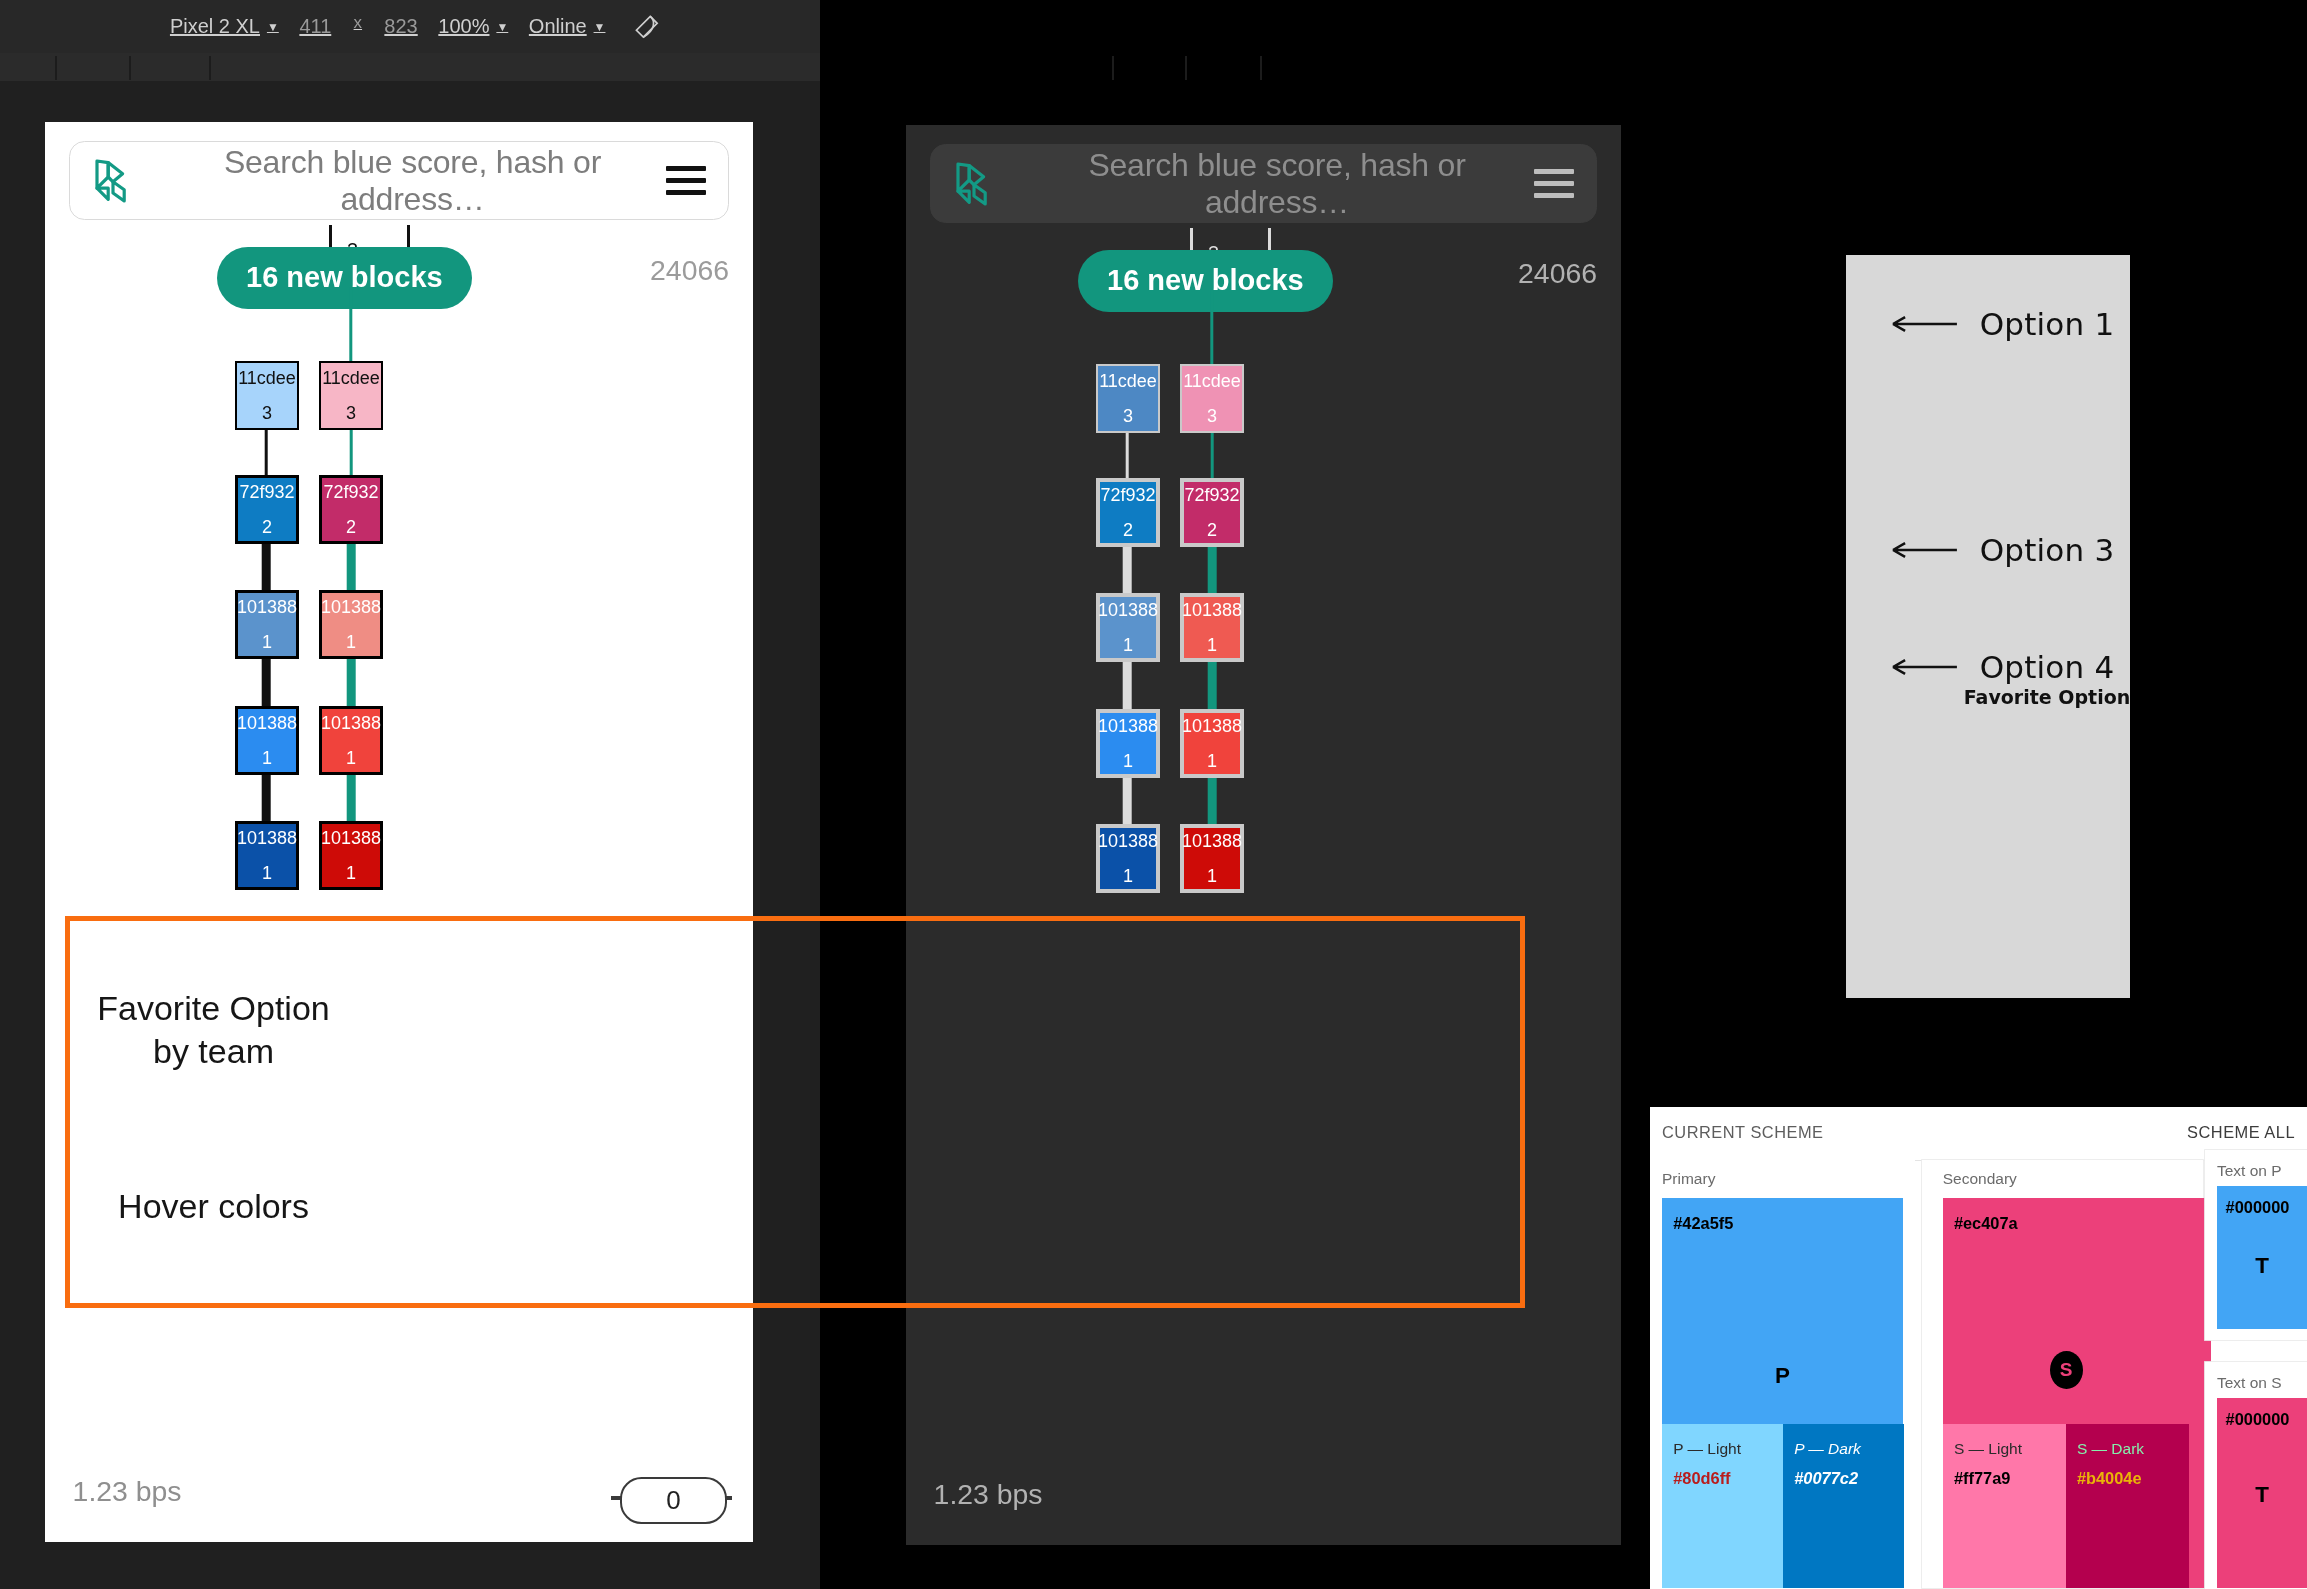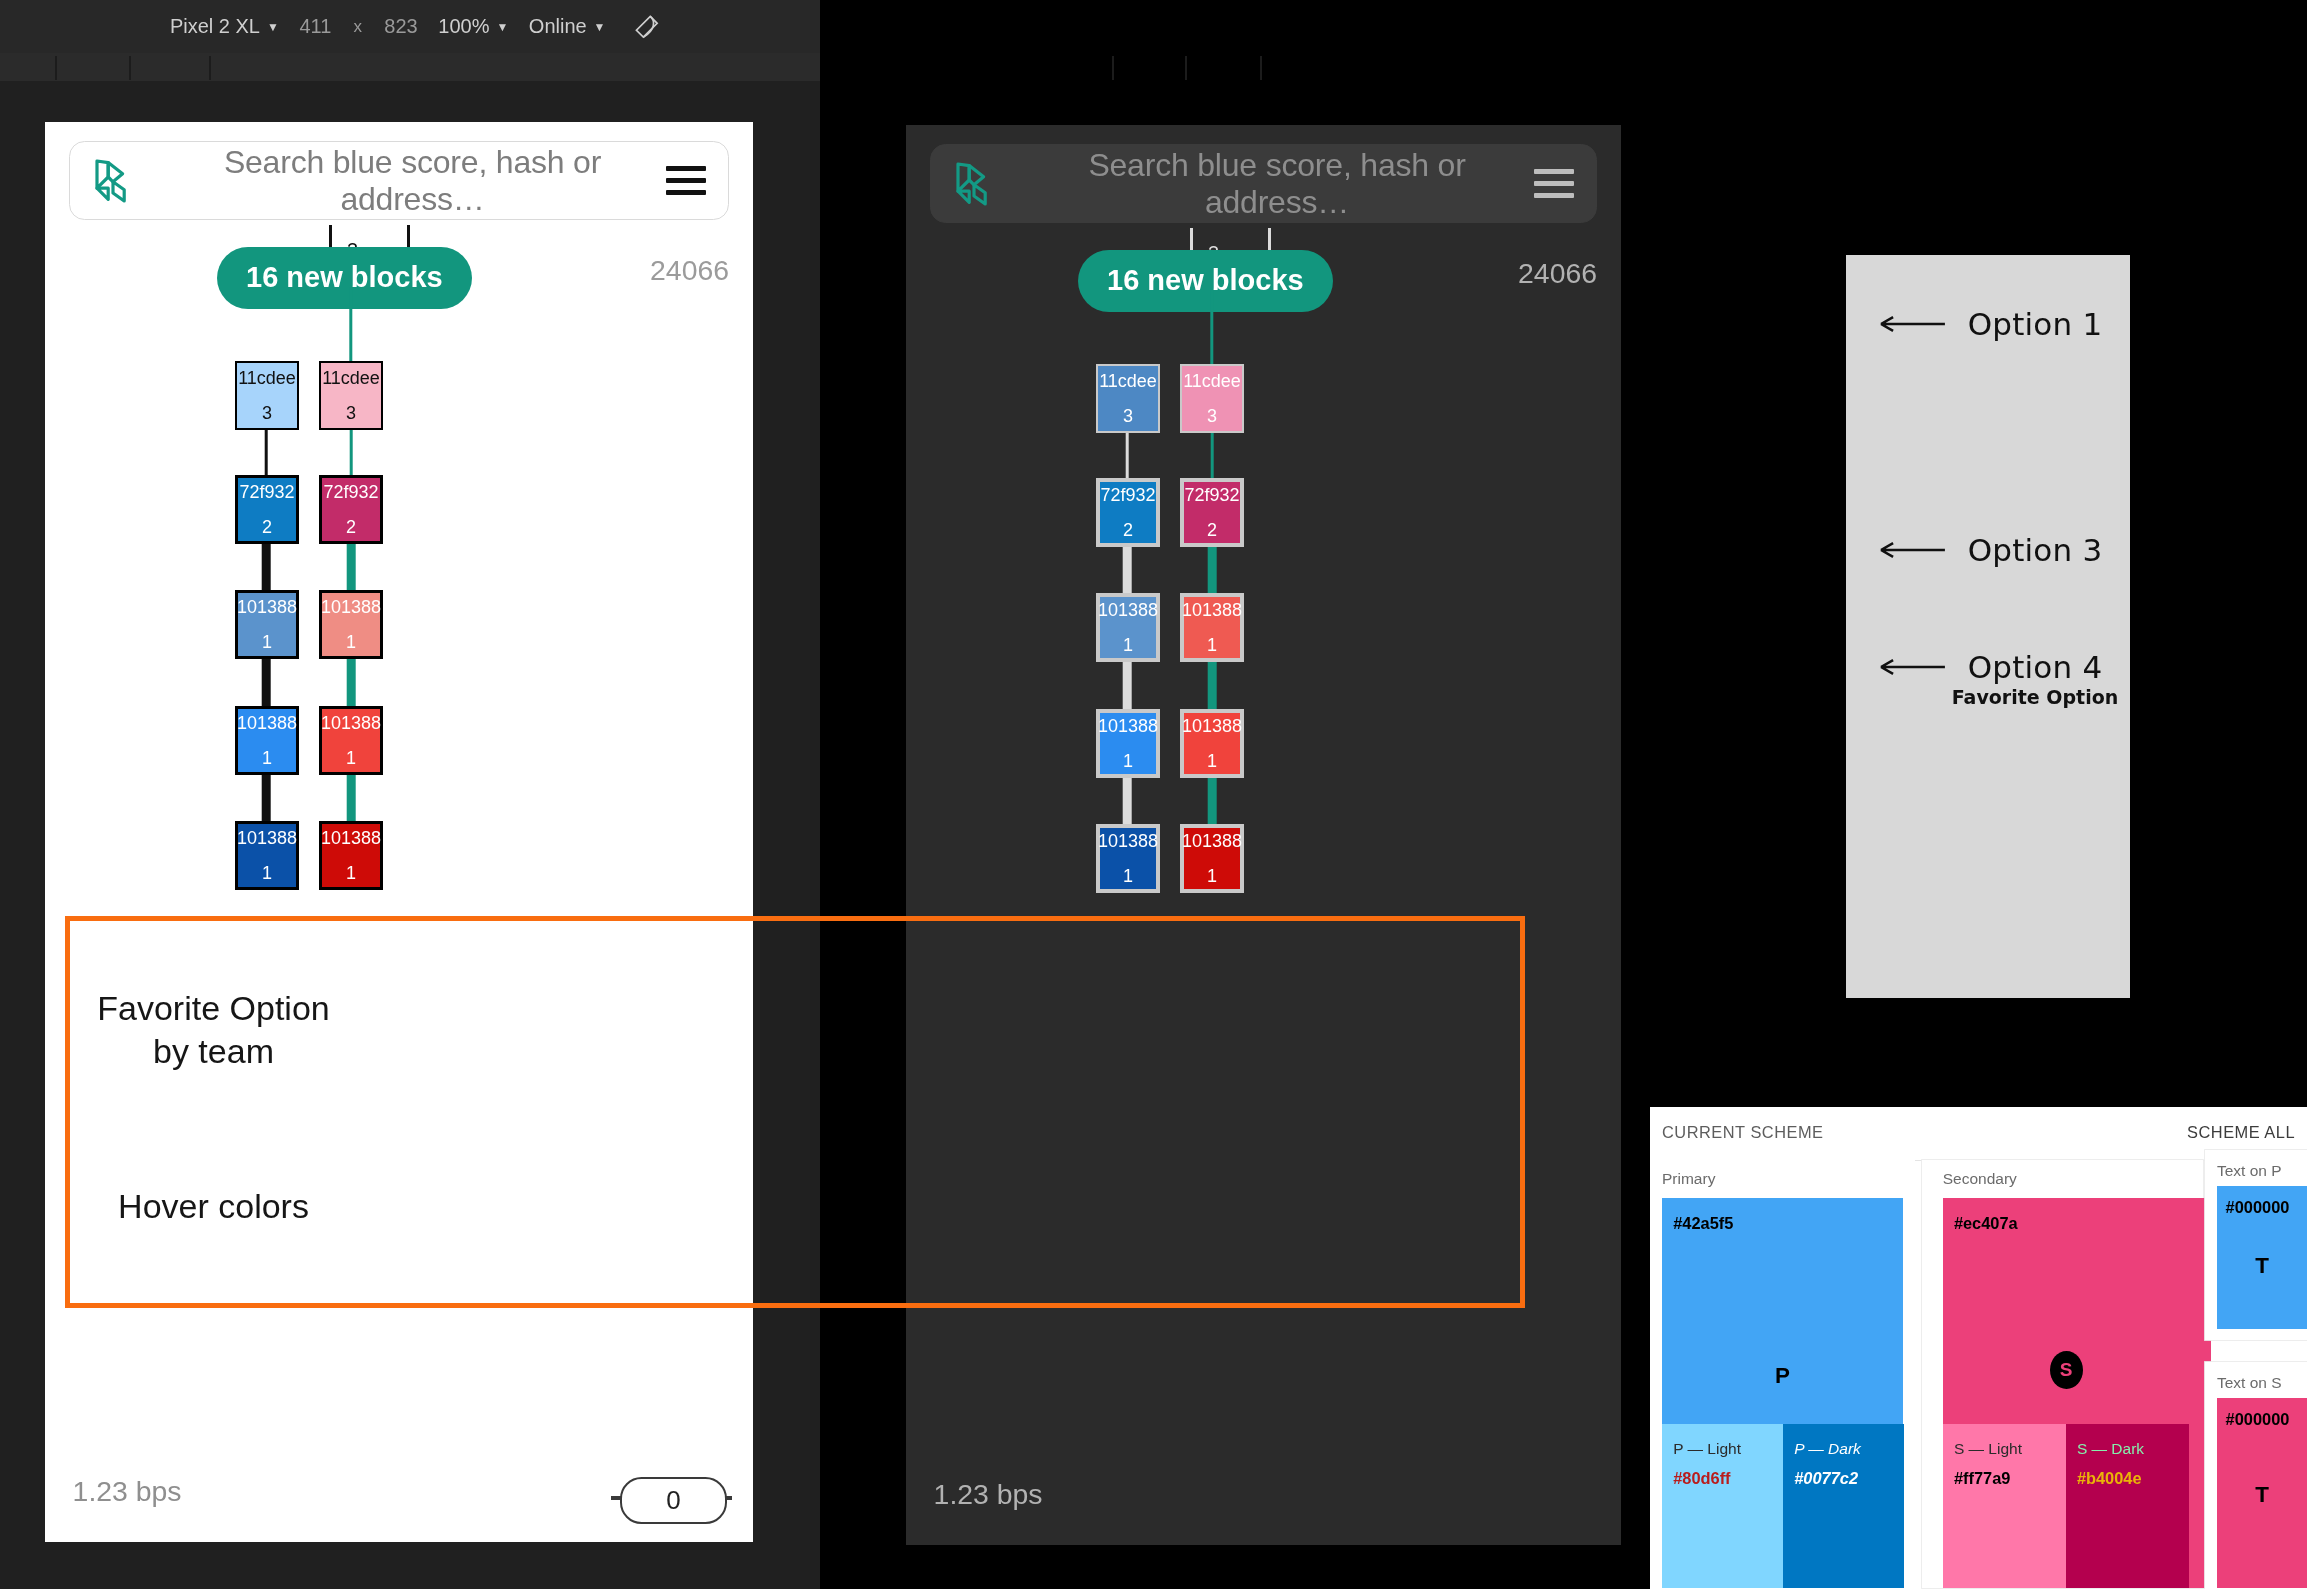--- a/index.html
+++ b/index.html
@@ -3,21 +3,21 @@
 <meta charset="utf-8">
 <style>
   html,body{margin:0;padding:0;background:#000;}
   body{width:2307px;height:1589px;position:relative;overflow:hidden;
        font-family:"Liberation Sans","DejaVu Sans",sans-serif;}
 
   
   #devtools-toolbar{position:absolute;left:0;top:0;width:820px;height:53px;
      background:#282828;border-bottom:0.9px solid #3a3a3a;
      display:flex;align-items:center;justify-content:center;gap:0;}
-  #devtools-toolbar .tb{color:#cfcfcf;font-size:20px;display:flex;align-items:center;}
+  #devtools-toolbar .tb{color:#cfcfcf;font-size:20px;display:flex;text-decoration:underline;}
   .tb-item{display:flex;align-items:center;margin:0 10.3px;white-space:nowrap;}
   .caret{font-size:12px;margin-left:6.9px;color:#cfcfcf;}
   .dim{color:#9a9a9a;}
   .tb-x{color:#9a9a9a;margin:0 12px;font-size:17px;}
   #rotate-icon{margin-left:17px;width:27.6px;height:27.6px;position:relative;}
   #rotate-icon svg{display:block;}
 
   #devtools-ruler{position:absolute;left:0;top:53px;width:820px;height:27.6px;
      background:#2b2b2b;border-bottom:0.9px solid #1b1b1b;}
   #devtools-ruler .tick{position:absolute;top:3.4px;width:1.7px;height:24px;background:#1c1c1c;}
@@ -92,21 +92,21 @@
   #annot-box{position:absolute;left:65px;top:916px;width:1460px;height:392px;
       border:5.2px solid #f96d10;box-sizing:border-box;pointer-events:none;}
   .annot-label{position:absolute;color:#161616;font-size:34px;text-align:center;
       line-height:1.25;}
   #annot-fav{left:84px;top:987px;width:259px;}
   #annot-hover{left:84px;top:1185px;width:259px;}
 
   
   #options-panel{position:absolute;left:1846px;top:255px;width:284px;height:743px;
       background:#d8d8d8;}
-  .opt-row{position:absolute;left:0;width:100%;height:52px;}
+  .opt-row{position:absolute;left:12px;width:100%;height:52px;}
   .opt-arrow{position:absolute;left:27.6px;top:50%;transform:translateY(-50%);
       width:71px;height:19px;}
   .opt-label{position:absolute;left:103px;top:50%;transform:translateY(-50%);
       width:172px;text-align:center;color:#111;font-size:31px;
       font-family:"DejaVu Sans",sans-serif;font-weight:500;letter-spacing:0.2px;}
   .opt-sub{position:absolute;left:103px;width:172px;text-align:center;color:#111;
       font-size:19px;font-family:"DejaVu Sans",sans-serif;font-weight:600;}
 
   
   #scheme-panel{position:absolute;left:1650px;top:1107px;width:657px;height:482px;

